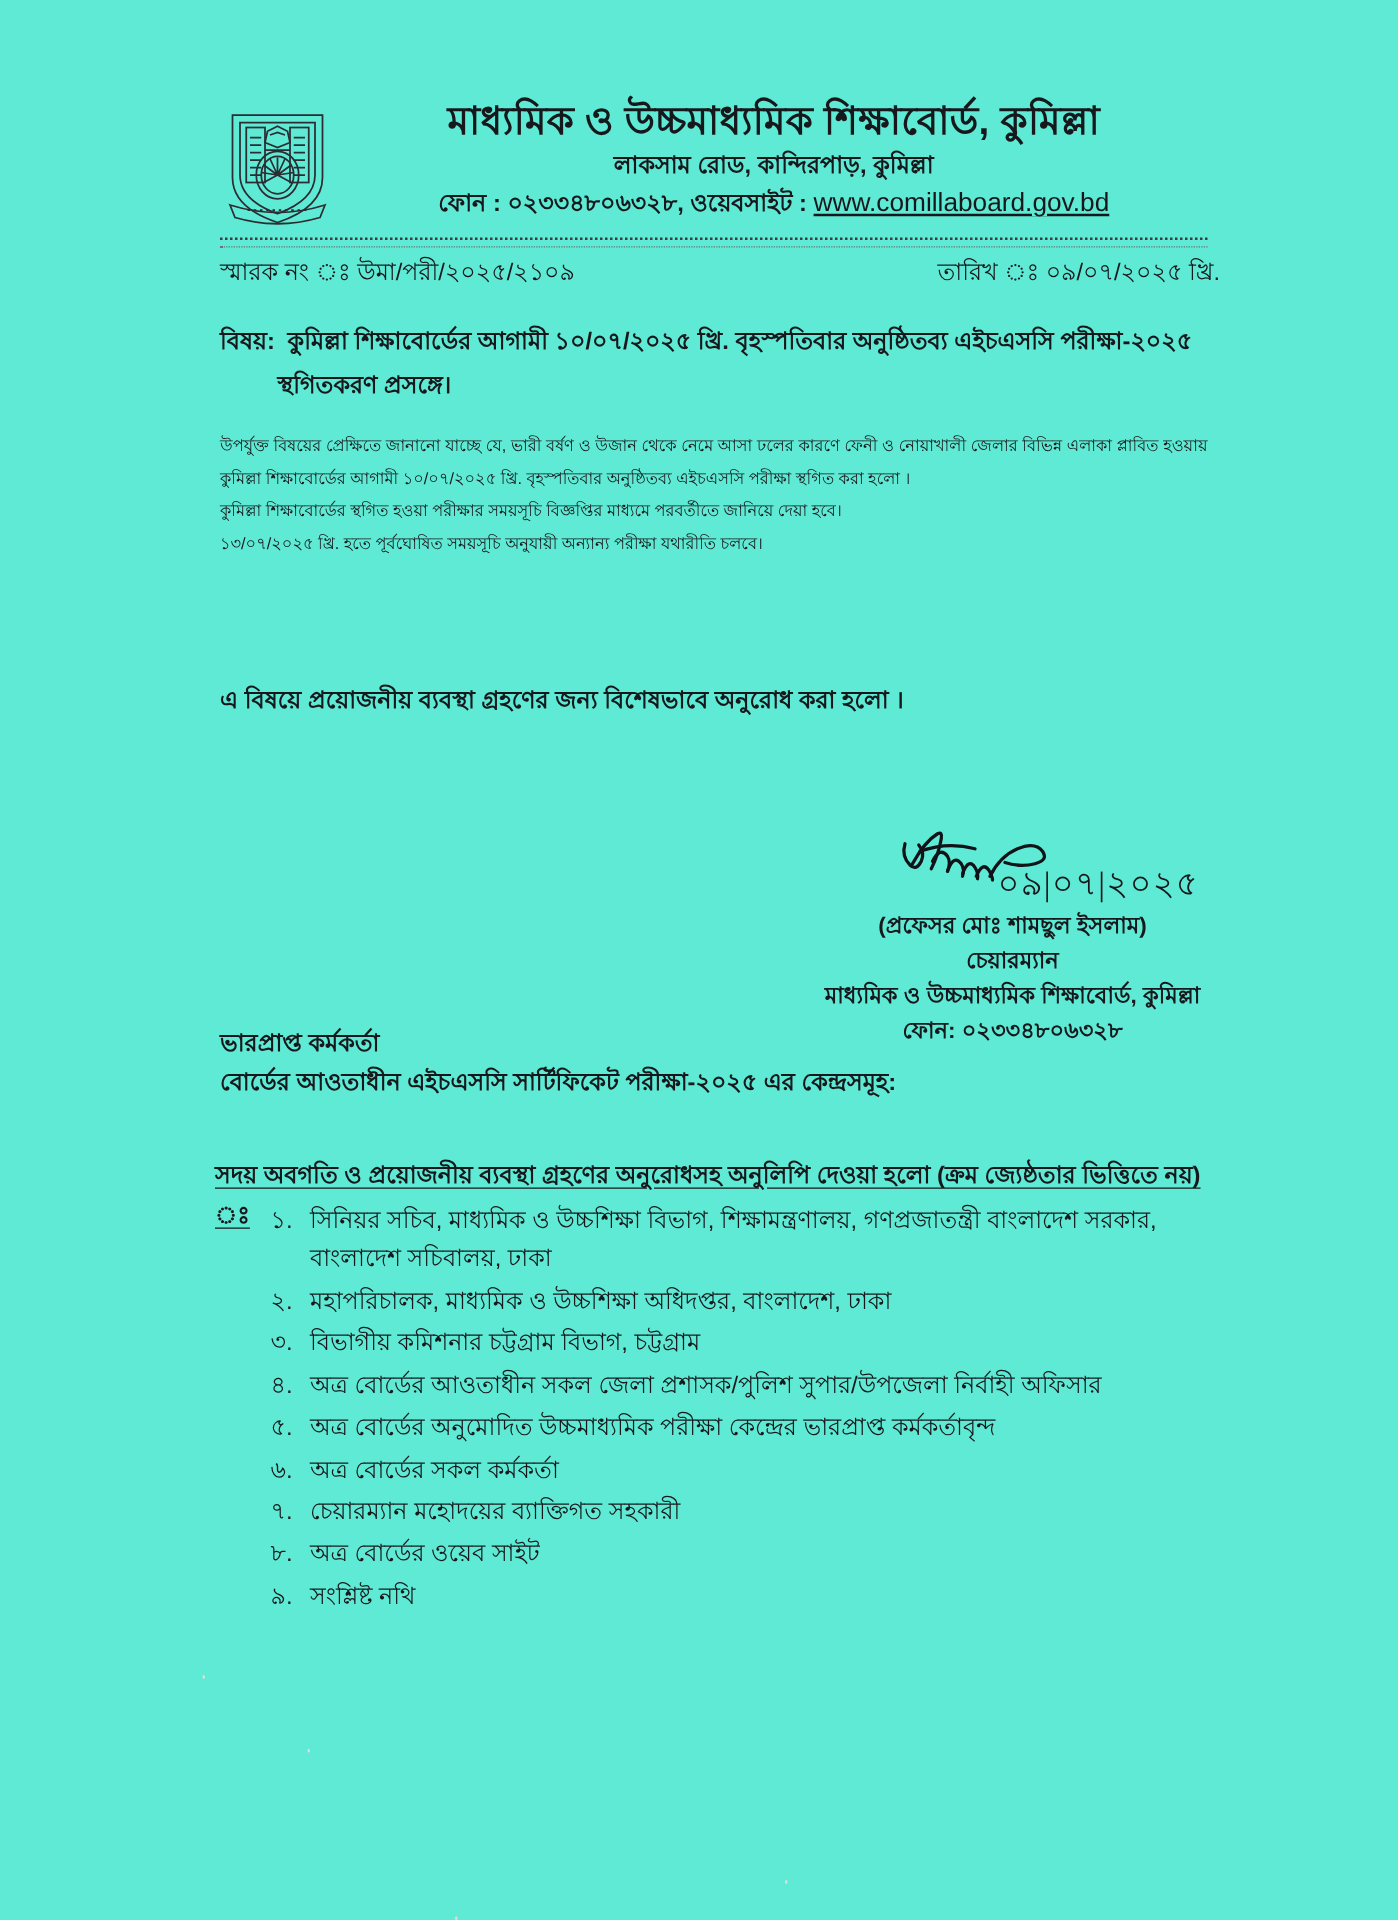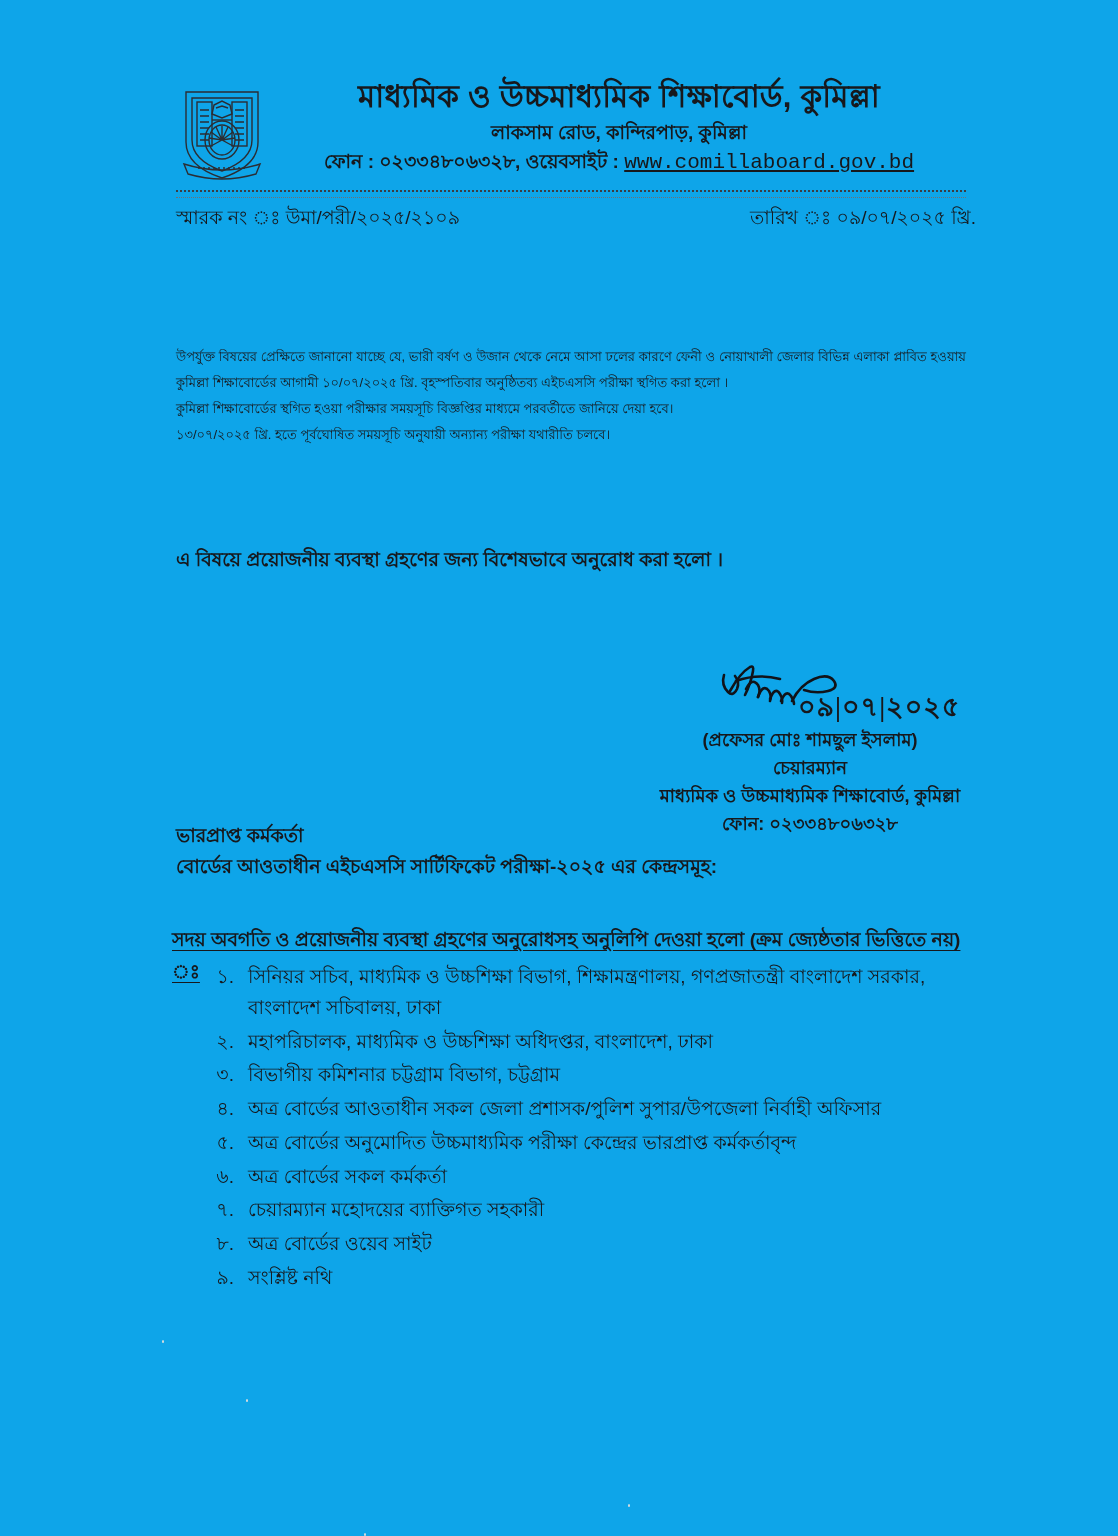--- a/index.html
+++ b/index.html
@@ -11,21 +11,21 @@
     width: 1118px;
     height: 1536px;
     position: relative;
     font-family: "Liberation Sans", "DejaVu Sans", sans-serif;
     color: #17181c;
     overflow: hidden;
   }
   .page {
     position: absolute;
     inset: 0;
-    background: #0ea5e9;
+    background: #5eead4;
   }
   
   .header {
     position: absolute;
     left: 176px;
     top: 78px;
     width: 790px;
     display: flex;
     align-items: flex-start;
   }
@@ -54,21 +54,21 @@
     line-height: 1.25;
   }
   .org-contact {
     font-size: 19px;
     font-weight: 600;
     margin-top: 5px;
     line-height: 1.25;
     white-space: nowrap;
   }
   .org-url {
-    font-family: Liberation Mono, monospace;
+    font-family: Liberation Sans, sans-serif;
     font-weight: 400;
     font-size: 21px;
     text-decoration: underline;
     text-underline-offset: 2px;
   }
   .divider {
     position: absolute;
     left: 176px;
     top: 190px;
     width: 790px;
@@ -143,21 +143,21 @@
     position: absolute;
     left: 88px;
     top: -4px;
   }
   .sig-date {
     position: absolute;
     left: 168px;
     top: 22px;
     font-family: "Liberation Serif", "DejaVu Serif", serif;
     font-size: 27px;
-    font-weight: 700;
+    font-weight: 400;
     letter-spacing: 1px;
     white-space: nowrap;
   }
   
   .recipient {
     position: absolute;
     left: 176px;
     top: 820px;
     width: 790px;
     font-size: 19px;
@@ -238,20 +238,24 @@
     </div>
   </div>
 
   <div class="divider"></div>
 
   <div class="memo-row">
     <span>স্মারক নং ঃ উমা/পরী/২০২৫/২১০৯</span>
     <span>তারিখ ঃ ০৯/০৭/২০২৫ খ্রি.</span>
   </div>
 
+  <div class="subject">
+    <span class="subject-label">বিষয়:</span><span class="subject-text">কুমিল্লা শিক্ষাবোর্ডের আগামী ১০/০৭/২০২৫ খ্রি. বৃহস্পতিবার অনুষ্ঠিতব্য এইচএসসি পরীক্ষা-২০২৫</span>
+    <span class="subject-line2">স্থগিতকরণ প্রসঙ্গে।</span>
+  </div>
 
   <div class="body-block">
     <p class="para-indent">উপর্যুক্ত বিষয়ের প্রেক্ষিতে জানানো যাচ্ছে যে, ভারী বর্ষণ ও উজান থেকে নেমে আসা ঢলের কারণে ফেনী ও নোয়াখালী জেলার বিভিন্ন এলাকা প্লাবিত হওয়ায় কুমিল্লা শিক্ষাবোর্ডের আগামী ১০/০৭/২০২৫ খ্রি. বৃহস্পতিবার অনুষ্ঠিতব্য এইচএসসি পরীক্ষা স্থগিত করা হলো ।</p>
     <p>কুমিল্লা শিক্ষাবোর্ডের স্থগিত হওয়া পরীক্ষার সময়সূচি বিজ্ঞপ্তির মাধ্যমে পরবর্তীতে জানিয়ে দেয়া হবে।</p>
     <p>১৩/০৭/২০২৫ খ্রি. হতে পূর্বঘোষিত সময়সূচি অনুযায়ী অন্যান্য পরীক্ষা যথারীতি চলবে।</p>
   </div>
 
   <div class="closing">এ বিষয়ে প্রয়োজনীয় ব্যবস্থা গ্রহণের জন্য বিশেষভাবে অনুরোধ করা হলো ।</div>
 
   <div class="sign-block">

